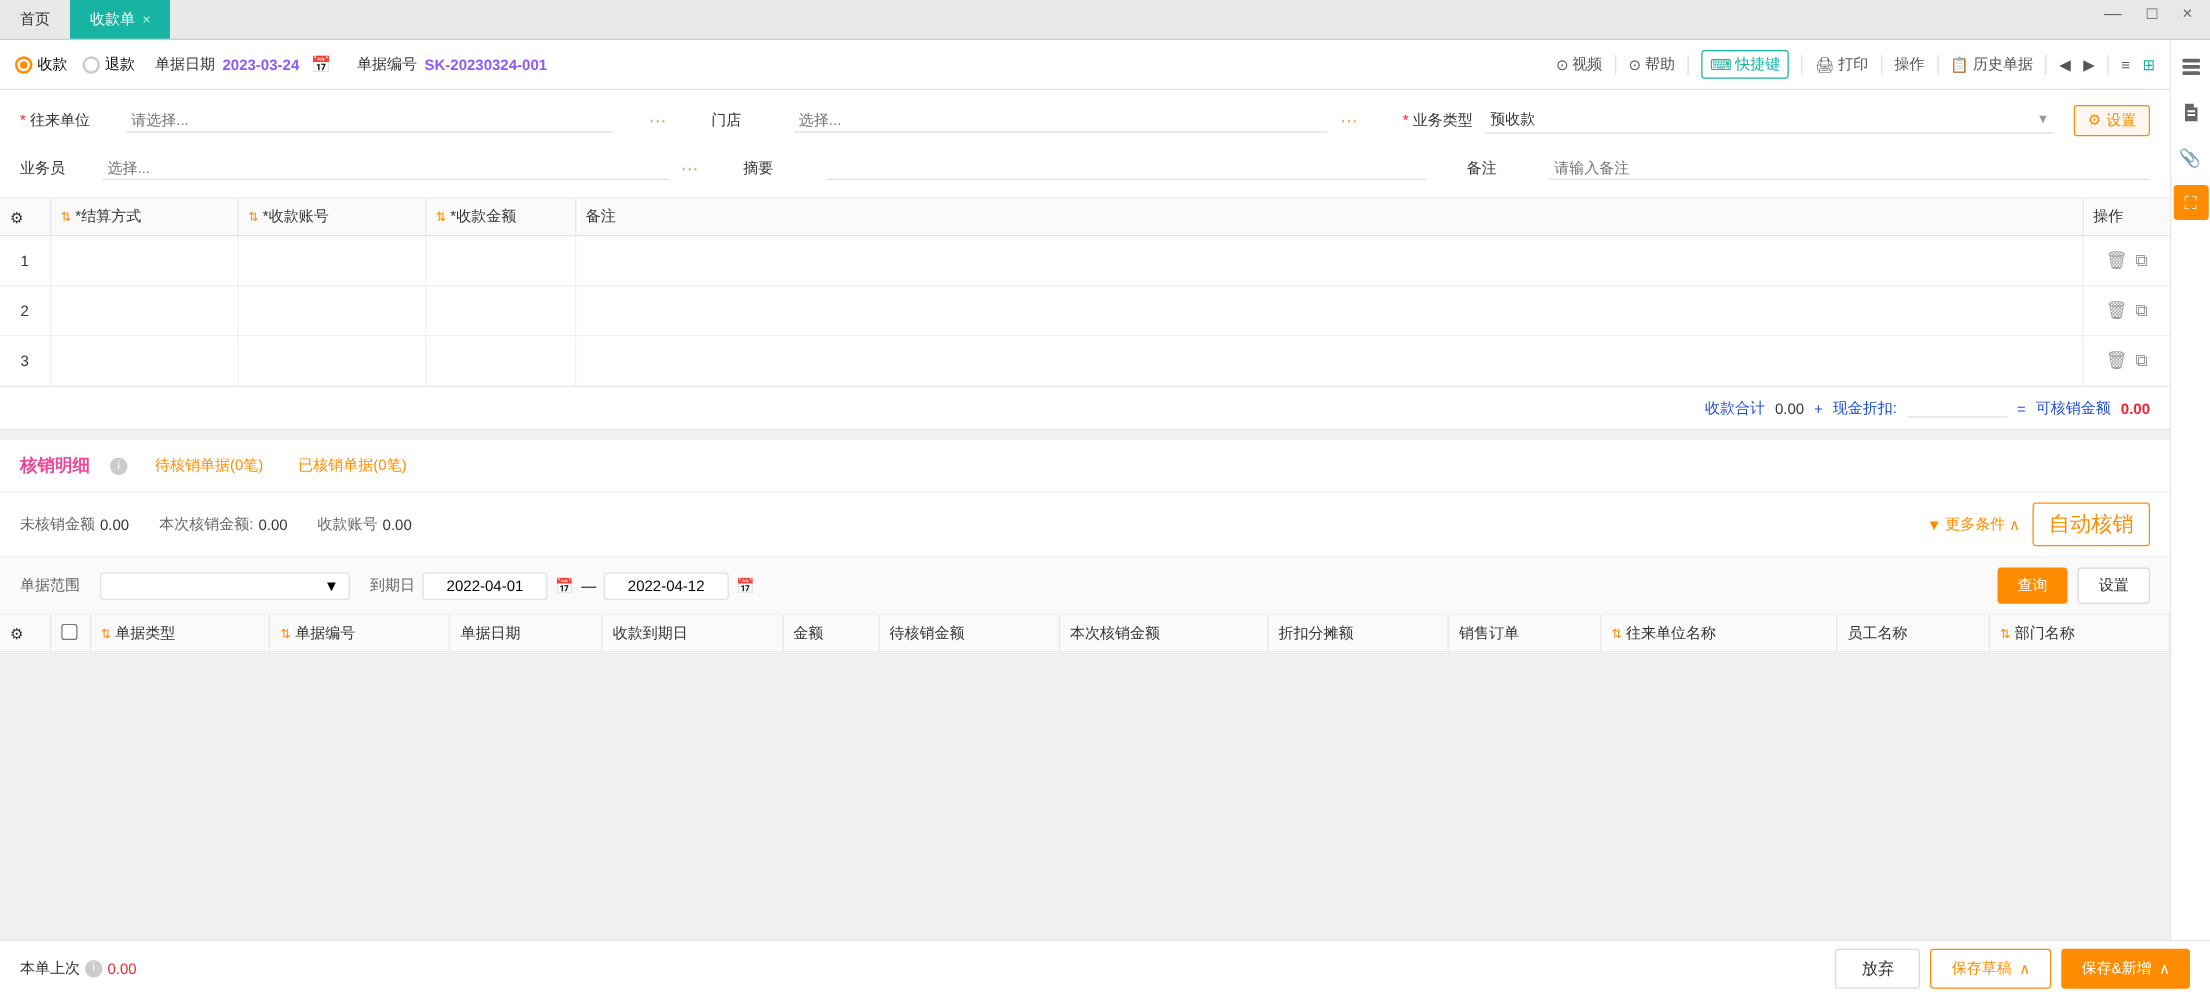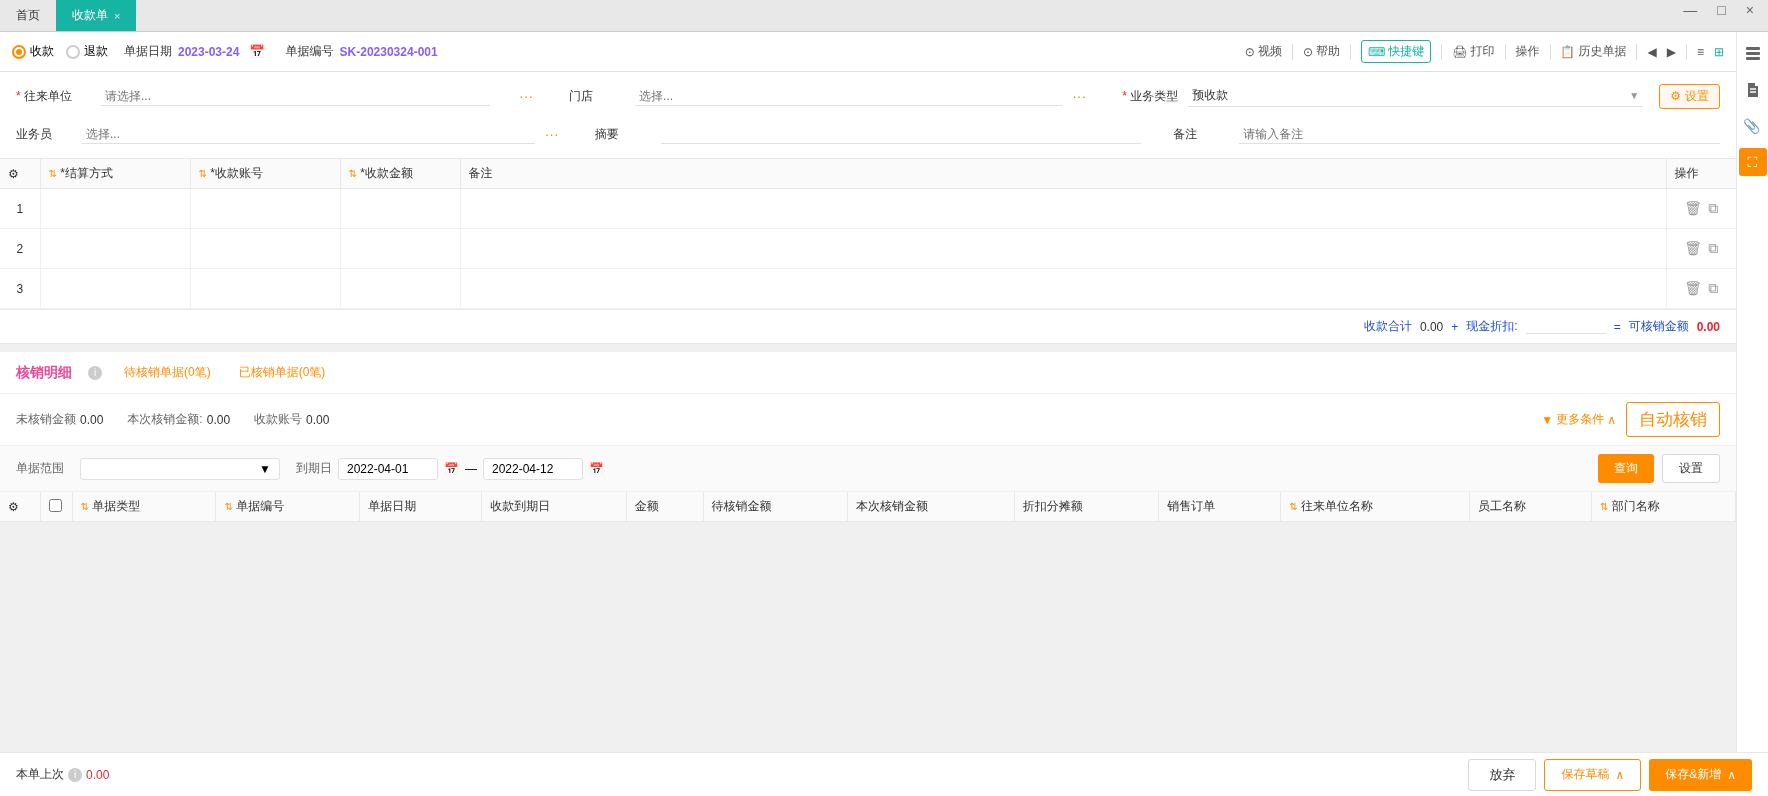--- a/index.html
+++ b/index.html
@@ -141,21 +141,21 @@
     .stat-label { color: #666; }
     .stat-value { color: #333; }
 
     .recon-filter {
       display: flex; align-items: center; padding: 8px 16px; gap: 16px;
       border-bottom: 1px solid #f0f0f0; background: #fafafa;
     }
     .filter-field { display: flex; align-items: center; gap: 6px; }
     .date-input {
       border: 1px solid #e0e0e0; padding: 3px 8px; border-radius: 3px;
-      outline: none; width: 100px;
+      outline: none; width: 100px; text-align: center;
     }
     .date-icon { color: #999; cursor: pointer; }
     .date-range { display: flex; align-items: center; gap: 6px; }
     .query-btn {
       background: #ff8c00; color: #fff; border: none; padding: 5px 16px;
       border-radius: 3px; cursor: pointer; font-size: 12px;
     }
     .config-btn {
       background: #fff; color: #333; border: 1px solid #d9d9d9; padding: 5px 16px;
       border-radius: 3px; cursor: pointer; font-size: 12px;

